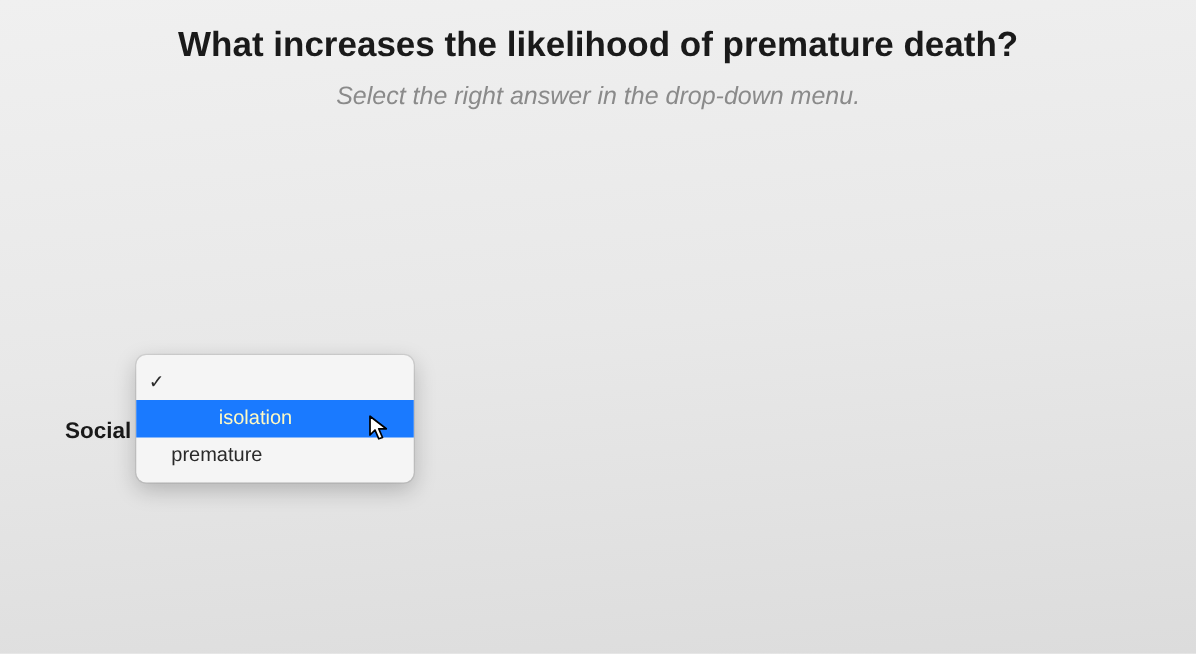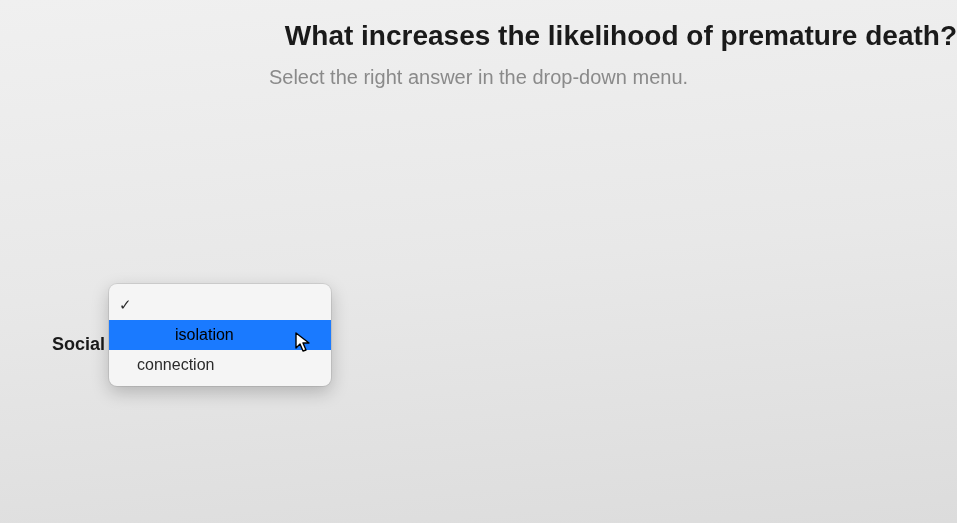--- a/index.html
+++ b/index.html
@@ -17,26 +17,26 @@
     }
     .header {
       text-align: center;
       padding-top: 20px;
     }
     .question-title {
       font-size: 28px;
       font-weight: 600;
       color: #1a1a1a;
       margin-bottom: 14px;
-      text-align: right;
     }
     .instruction {
       font-size: 20px;
       font-weight: 400;
       color: #8a8a8a;
+      font-style: italic;
     }
     .sentence-area {
       position: absolute;
       top: 328px;
       left: 52px;
       display: flex;
       align-items: center;
       font-size: 18px;
       font-weight: 600;
       color: #1a1a1a;
@@ -78,21 +78,21 @@
       height: 30px;
       padding: 0 12px 0 10px;
       font-size: 16px;
       font-weight: 400;
       color: #2a2a2a;
       cursor: pointer;
       position: relative;
     }
     .dropdown-option.highlighted {
       background: #1a7aff;
-      color: #000000;
+      color: #fef9c3;
       font-weight: 400;
       padding-left: 48px;
     }
     .check-mark {
       width: 18px;
       display: inline-flex;
       align-items: center;
       justify-content: flex-start;
       font-size: 15px;
       color: #2a2a2a;
@@ -134,21 +134,21 @@
     <div class="dropdown-menu">
       <div class="dropdown-option">
         <span class="check-mark">✓</span>
       </div>
       <div class="dropdown-option highlighted">
         <span class="check-mark"></span>
         <span class="option-label">isolation</span>
       </div>
       <div class="dropdown-option">
         <span class="check-mark"></span>
-        <span class="option-label">connection</span>
+        <span class="option-label">premature</span>
       </div>
     </div>
   </div>
 
 </div>
 
 <div class="cursor-arrow">
   <svg width="18" height="22" viewBox="0 0 18 22">
     <path d="M1 1 L1 16 L5 12 L8 19 L11 18 L8 11 L14 11 Z" fill="#ffffff" stroke="#000000" stroke-width="1.4" stroke-linejoin="round"></path>
   </svg>

